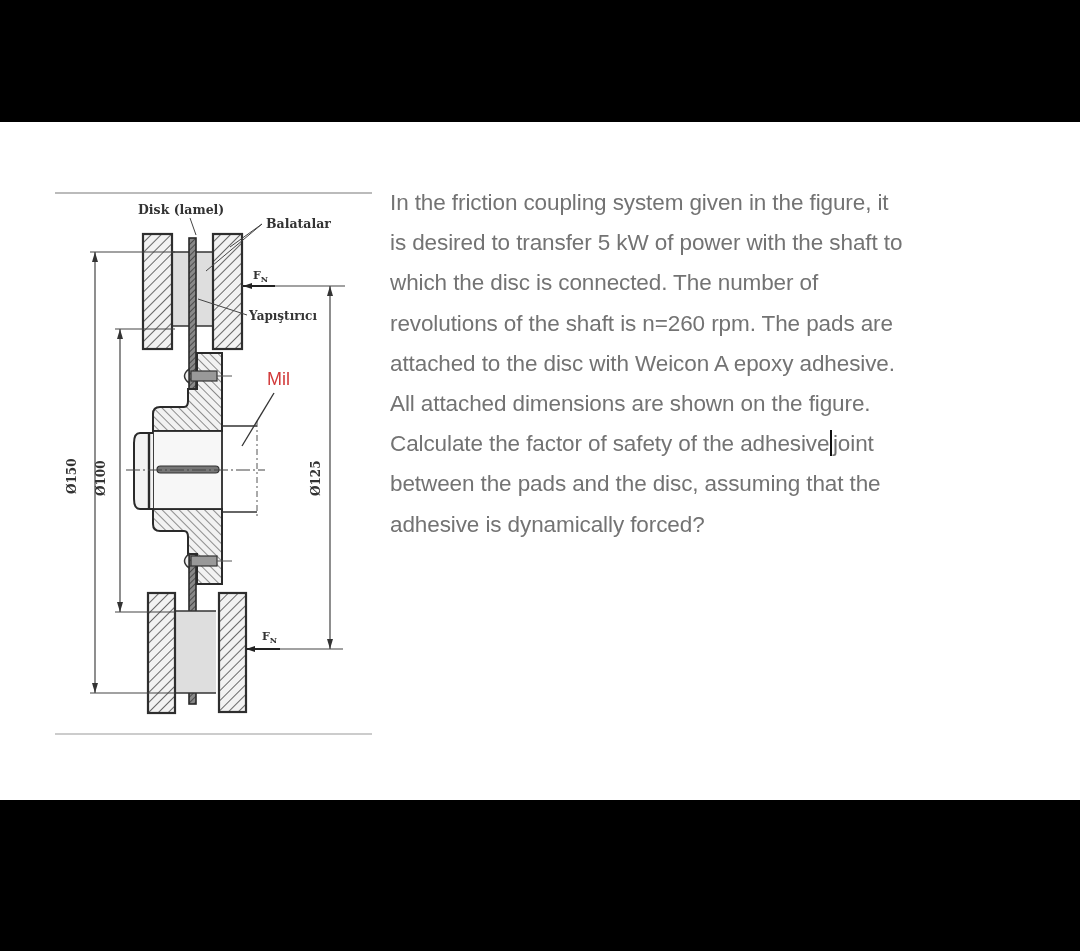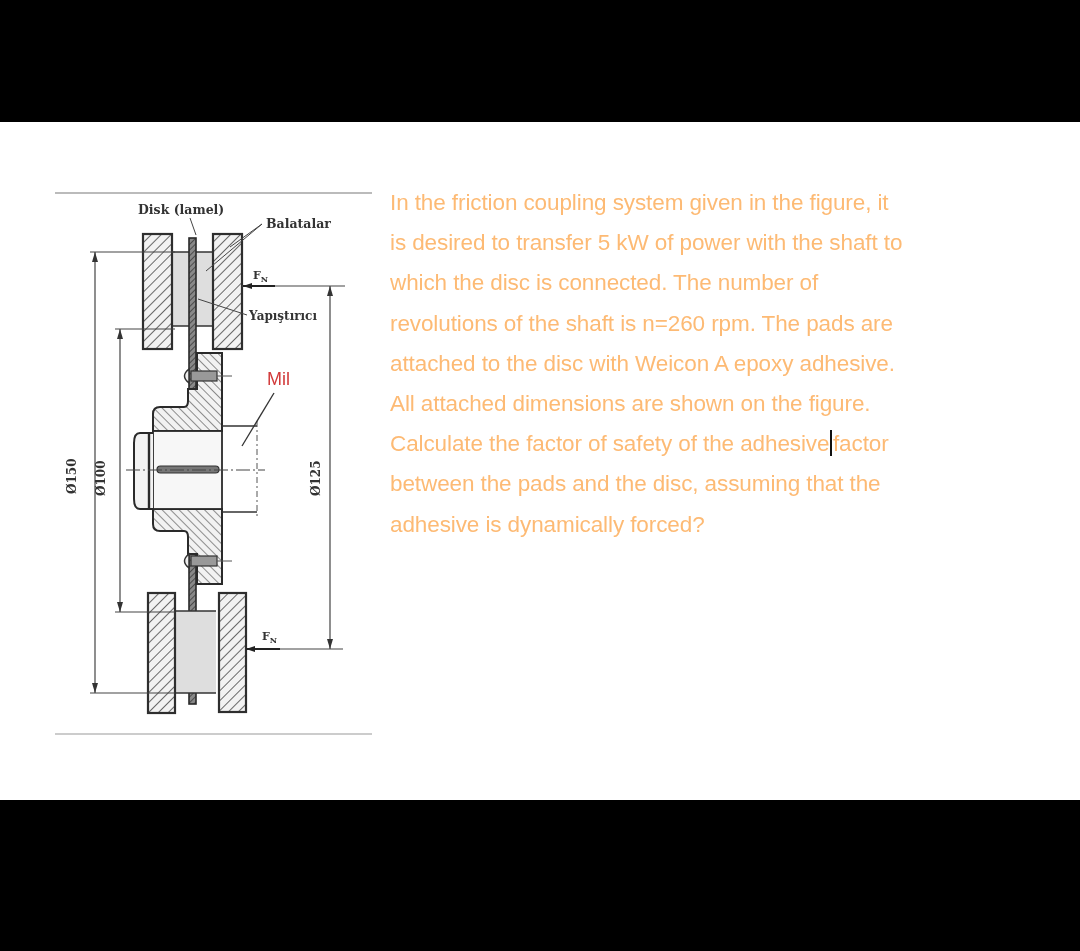--- a/index.html
+++ b/index.html
@@ -8,21 +8,21 @@
     font-family: "Liberation Sans", "DejaVu Sans", sans-serif;
   }
   .bar-top { position: absolute; left: 0; top: 0; width: 1080px; height: 122px; background: #000; }
   .bar-bottom { position: absolute; left: 0; top: 800px; width: 1080px; height: 151px; background: #000; }
   .panel { position: absolute; left: 0; top: 122px; width: 1080px; height: 678px; background: #fff; }
   .figure { position: absolute; left: 50px; top: 184px; width: 330px; height: 560px; }
   .figure svg { width: 330px; height: 560px; display: block; }
   .question {
     position: absolute; left: 390px; top: 183px; width: 680px;
     font-family: "Liberation Sans", "DejaVu Sans", sans-serif;
-    font-size: 22.5px; line-height: 40.2px; color: #fdba74; letter-spacing: -0.1px;
+    font-size: 22.5px; line-height: 40.2px; color: #737373; letter-spacing: -0.1px;
   }
   .question .line { display: block; white-space: nowrap; }
   .caret { display: inline-block; width: 1.5px; height: 26px; background: #111; vertical-align: -5px; margin: 0 1px; }
   .lbl { font-family: "DejaVu Serif", serif; font-weight: bold; fill: #333; }
   .mil { font-family: "Liberation Sans", sans-serif; fill: #d23a3a; }
 </style>
 </head>
 <body>
 
 <div class="bar-top"></div>
@@ -156,18 +156,18 @@
   </svg>
 </div>
 
 <div class="question">
   <span class="line">In the friction coupling system given in the figure, it</span>
   <span class="line">is desired to transfer 5 kW of power with the shaft to</span>
   <span class="line">which the disc is connected. The number of</span>
   <span class="line">revolutions of the shaft is n=260 rpm. The pads are</span>
   <span class="line">attached to the disc with Weicon A epoxy adhesive.</span>
   <span class="line">All attached dimensions are shown on the figure.</span>
-  <span class="line"><span>Calculate the factor of safety of the adhesive</span><span class="caret"></span><span>factor</span></span>
+  <span class="line"><span>Calculate the factor of safety of the adhesive</span><span class="caret"></span><span>joint</span></span>
   <span class="line">between the pads and the disc, assuming that the</span>
   <span class="line">adhesive is dynamically forced?</span>
 </div>
 
 <div class="bar-bottom"></div>
 
 </body></html>

